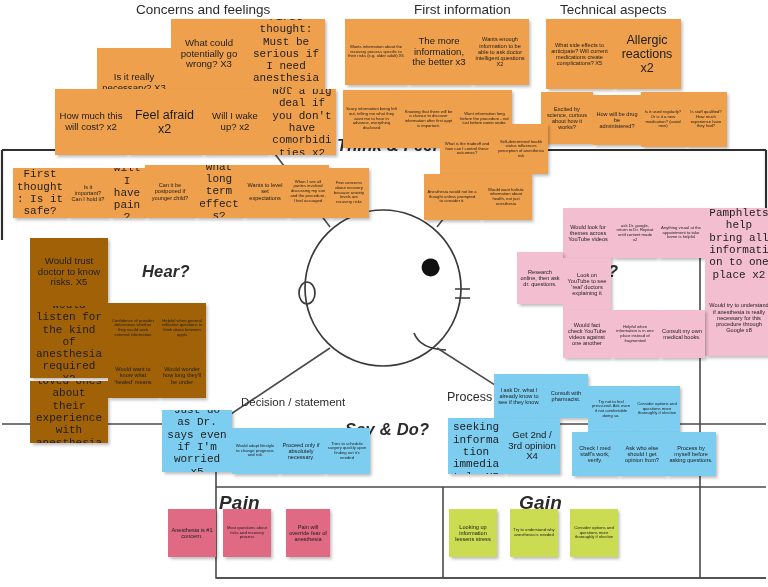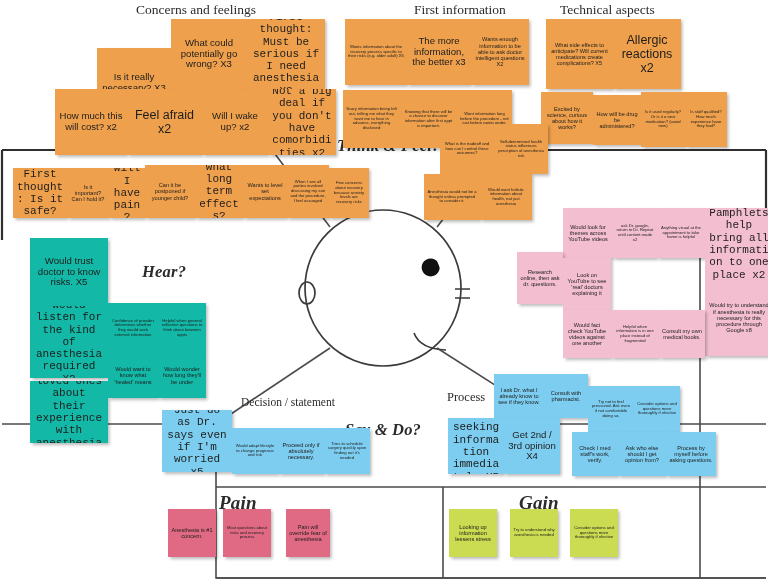--- a/index.html
+++ b/index.html
@@ -12,21 +12,20 @@
   }
   #board{position:absolute;inset:0;}
   svg.frame{position:absolute;left:0;top:0;width:768px;height:587px;overflow:visible;}
 
   
   .sect-title{
     position:absolute;
     color:#2b2b2b;
     white-space:nowrap;
     font-weight:400;
-    font-family:Liberation Serif, serif;
   }
   .sect-title.plain{font-size:13.5px;}
   .sect-title.quad{font-style:italic;font-weight:bold;font-size:16.5px;letter-spacing:.2px;}
   .sect-title.quad.small{font-size:19px;}
 
   
   .note{
     position:absolute;
     box-sizing:border-box;
     display:flex;align-items:center;justify-content:center;
@@ -34,21 +33,21 @@
     color:#1d1d1d;
     line-height:1.12;
     padding:2px 3px;
     overflow:hidden;
     box-shadow:1.5px 2px 3px rgba(0,0,0,.28);
     word-break:break-word;
     hyphens:auto;
   }
   .note span{display:block;width:100%;}
   .orange{background:#efa04c;}
-  .yellow{background:#14b8a6;}
+  .yellow{background:#a16207;}
   .pink{background:#f3bed0;margin-left:30px;}
   .blue{background:#7dcdf0;}
   .rose{background:#e06a84;}
   .green{background:#cbdb52;}
 
   .t-xs{font-size:4.2px;}
   .t-s{font-size:5.6px;}
   .t-m{font-size:11px;font-family:Liberation Mono, monospace;}
   .t-l{font-size:9.6px;}
   .t-xl{font-size:12.5px;}

